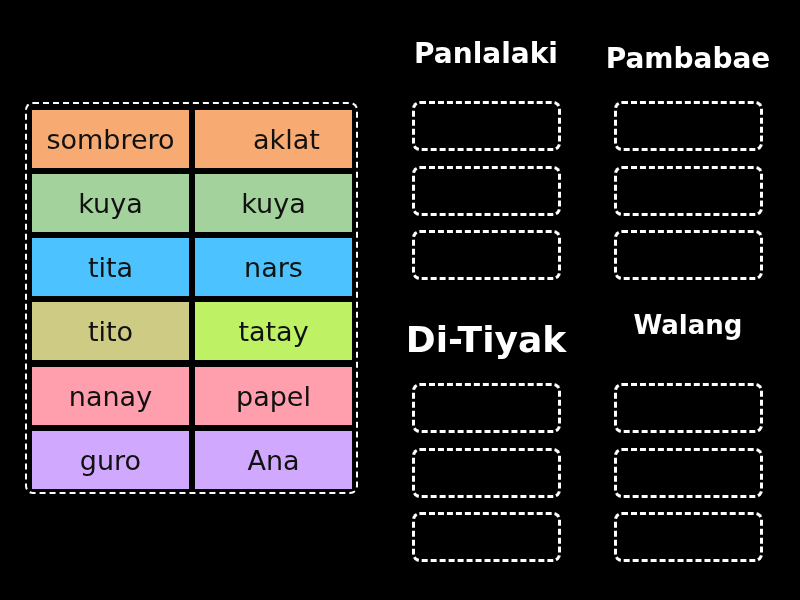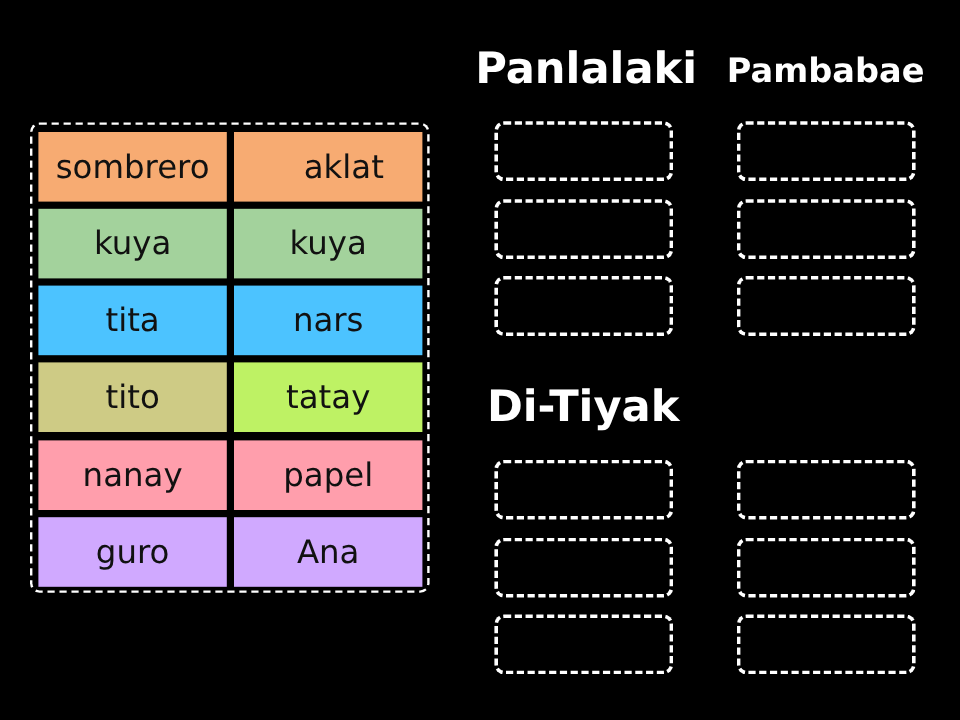--- a/index.html
+++ b/index.html
@@ -41,24 +41,25 @@
 
 <div class="tile" style="left:32px;top:302px;background:#CECB85;">tito</div>
 <div class="tile" style="left:195px;top:302px;background:#bef264;">tatay</div>
 
 <div class="tile" style="left:32px;top:367px;background:#FF9EAC;">nanay</div>
 <div class="tile" style="left:195px;top:367px;background:#FF9EAC;">papel</div>
 
 <div class="tile" style="left:32px;top:431px;background:#D0A9FF;">guro</div>
 <div class="tile" style="left:195px;top:431px;background:#D0A9FF;">Ana</div>
 
-<div class="heading" style="left:396px;top:40px;width:180px;font-size:36px;">Panlalaki</div>
+<div class="heading" style="left:396px;top:40px;width:180px;font-size:28px;">Panlalaki</div>
 <div class="heading" style="left:598px;top:45px;width:180px;font-size:28px;">Pambabae</div>
 <div class="heading" style="left:396px;top:322px;width:180px;font-size:36px;">Di-Tiyak</div>
 <div class="heading" style="left:598px;top:312px;width:180px;font-size:26px;">
+  <div>Walang</div>
 </div>
 
 <div class="dropzone" style="left:412px;top:101px;"></div>
 <div class="dropzone" style="left:412px;top:166px;"></div>
 <div class="dropzone" style="left:412px;top:230px;"></div>
 
 <div class="dropzone" style="left:614px;top:101px;"></div>
 <div class="dropzone" style="left:614px;top:166px;"></div>
 <div class="dropzone" style="left:614px;top:230px;"></div>
 

